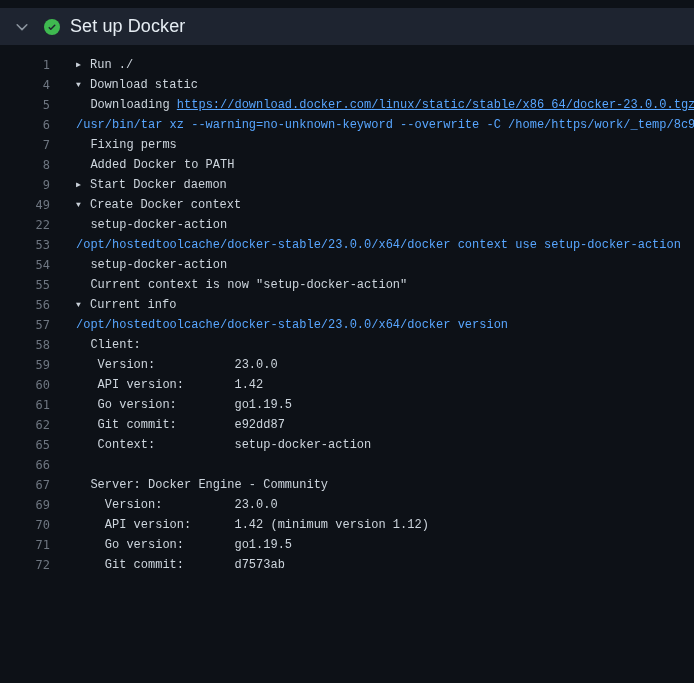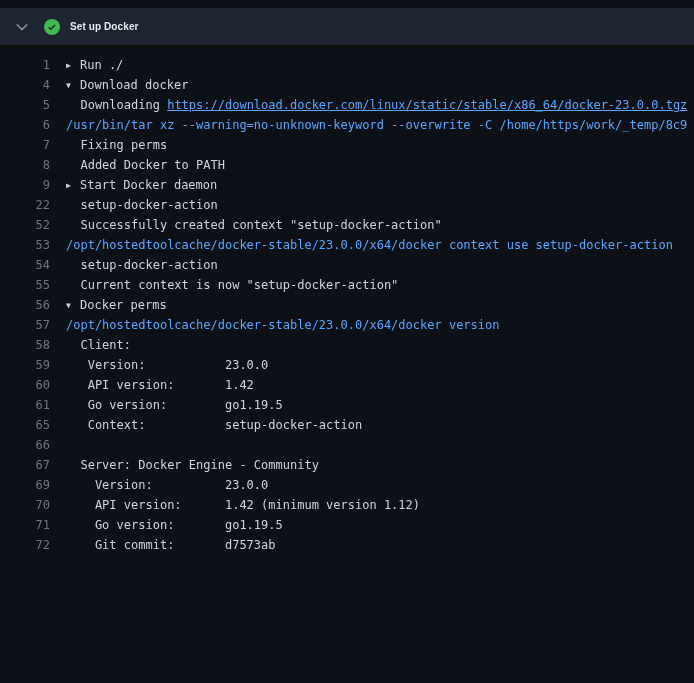--- a/index.html
+++ b/index.html
@@ -36,22 +36,22 @@
     flex:0 0 auto;
   }
   .status{
     width:16px;height:16px;
     margin-left:14px;
     flex:0 0 auto;
   }
   .step-title{
     margin-left:10px;
     color:var(--title);
-    font-size:10px;
-    font-weight:700;
+    font-size:18px;
+    font-weight:400;
     letter-spacing:.1px;
   }
   .log-area{
     padding-top:10px;
     font-family:"DejaVu Sans Mono","Liberation Mono",monospace;
     font-size:12px;
     line-height:20px;
   }
   .log-line{
     height:20px;
@@ -60,24 +60,25 @@
     display:flex;
   }
   .ln{
     flex:0 0 50px;
     width:50px;
     text-align:right;
     color:var(--line-number);
     user-select:none;
   }
   .lc{
-    margin-left:16px;
+    margin-left:26px;
     white-space:pre;
     flex:1 1 auto;
     overflow:hidden;
+    font-family:Liberation Mono, monospace;
   }
   .arrow{
     display:inline-block;
     width:14px;
     font-size:8px;
     color:var(--arrow);
     vertical-align:1px;
   }
   .p{color:var(--text);}
   .c{color:var(--command);}
@@ -96,37 +97,38 @@
     <svg width="16" height="16" viewBox="0 0 16 16" aria-hidden="true">
       <circle cx="8" cy="8" r="8" fill="#3fb950"></circle>
       <path d="M11.28 5.72a.75.75 0 0 1 0 1.06l-3.97 3.97a.75.75 0 0 1-1.06 0L4.72 9.22a.75.75 0 1 1 1.06-1.06l1 1 3.44-3.44a.75.75 0 0 1 1.06 0Z" fill="#1e2430"></path>
     </svg>
   </span>
   <span class="step-title">Set up Docker</span>
 </div>
 
 <div class="log-area">
     <div class="log-line"><span class="ln">1</span><span class="lc"><span class="arrow">▶</span><span class="p">Run ./</span></span></div>
-    <div class="log-line"><span class="ln">4</span><span class="lc"><span class="arrow">▼</span><span class="p">Download docker</span></span></div>
+    <div class="log-line"><span class="ln">4</span><span class="lc"><span class="arrow">▼</span><span class="p">Download static</span></span></div>
     <div class="log-line"><span class="ln">5</span><span class="lc"><span class="p">  Downloading </span><span class="l">https://download.docker.com/linux/static/stable/x86_64/docker-23.0.0.tgz</span></span></div>
     <div class="log-line"><span class="ln">6</span><span class="lc"><span class="c">/usr/bin/tar xz --warning=no-unknown-keyword --overwrite -C /home/https/work/_temp/8c9</span></span></div>
     <div class="log-line"><span class="ln">7</span><span class="lc"><span class="p">  Fixing perms</span></span></div>
     <div class="log-line"><span class="ln">8</span><span class="lc"><span class="p">  Added Docker to PATH</span></span></div>
     <div class="log-line"><span class="ln">9</span><span class="lc"><span class="arrow">▶</span><span class="p">Start Docker daemon</span></span></div>
+    <div class="log-line"><span class="ln">49</span><span class="lc"><span class="arrow">▼</span><span class="p">Create Docker context</span></span></div>
     <div class="log-line"><span class="ln">22</span><span class="lc"><span class="p">  setup-docker-action</span></span></div>
-    <div class="log-line"><span class="ln">52</span><span class="lc"><span class="p">  Successfully created context "setup-docker-action"</span></span></div>
     <div class="log-line"><span class="ln">53</span><span class="lc"><span class="c">/opt/hostedtoolcache/docker-stable/23.0.0/x64/docker context use setup-docker-action</span></span></div>
     <div class="log-line"><span class="ln">54</span><span class="lc"><span class="p">  setup-docker-action</span></span></div>
     <div class="log-line"><span class="ln">55</span><span class="lc"><span class="p">  Current context is now "setup-docker-action"</span></span></div>
-    <div class="log-line"><span class="ln">56</span><span class="lc"><span class="arrow">▼</span><span class="p">Docker perms</span></span></div>
+    <div class="log-line"><span class="ln">56</span><span class="lc"><span class="arrow">▼</span><span class="p">Current info</span></span></div>
     <div class="log-line"><span class="ln">57</span><span class="lc"><span class="c">/opt/hostedtoolcache/docker-stable/23.0.0/x64/docker version</span></span></div>
     <div class="log-line"><span class="ln">58</span><span class="lc"><span class="p">  Client:</span></span></div>
     <div class="log-line"><span class="ln">59</span><span class="lc"><span class="p">   Version:           23.0.0</span></span></div>
     <div class="log-line"><span class="ln">60</span><span class="lc"><span class="p">   API version:       1.42</span></span></div>
     <div class="log-line"><span class="ln">61</span><span class="lc"><span class="p">   Go version:        go1.19.5</span></span></div>
+    <div class="log-line"><span class="ln">62</span><span class="lc"><span class="p">   Git commit:        e92dd87</span></span></div>
     <div class="log-line"><span class="ln">65</span><span class="lc"><span class="p">   Context:           setup-docker-action</span></span></div>
     <div class="log-line"><span class="ln">66</span><span class="lc"></span></div>
     <div class="log-line"><span class="ln">67</span><span class="lc"><span class="p">  Server: Docker Engine - Community</span></span></div>
     <div class="log-line"><span class="ln">69</span><span class="lc"><span class="p">    Version:          23.0.0</span></span></div>
     <div class="log-line"><span class="ln">70</span><span class="lc"><span class="p">    API version:      1.42 (minimum version 1.12)</span></span></div>
     <div class="log-line"><span class="ln">71</span><span class="lc"><span class="p">    Go version:       go1.19.5</span></span></div>
     <div class="log-line"><span class="ln">72</span><span class="lc"><span class="p">    Git commit:       d7573ab</span></span></div>
   </div>
 
 </body></html>

